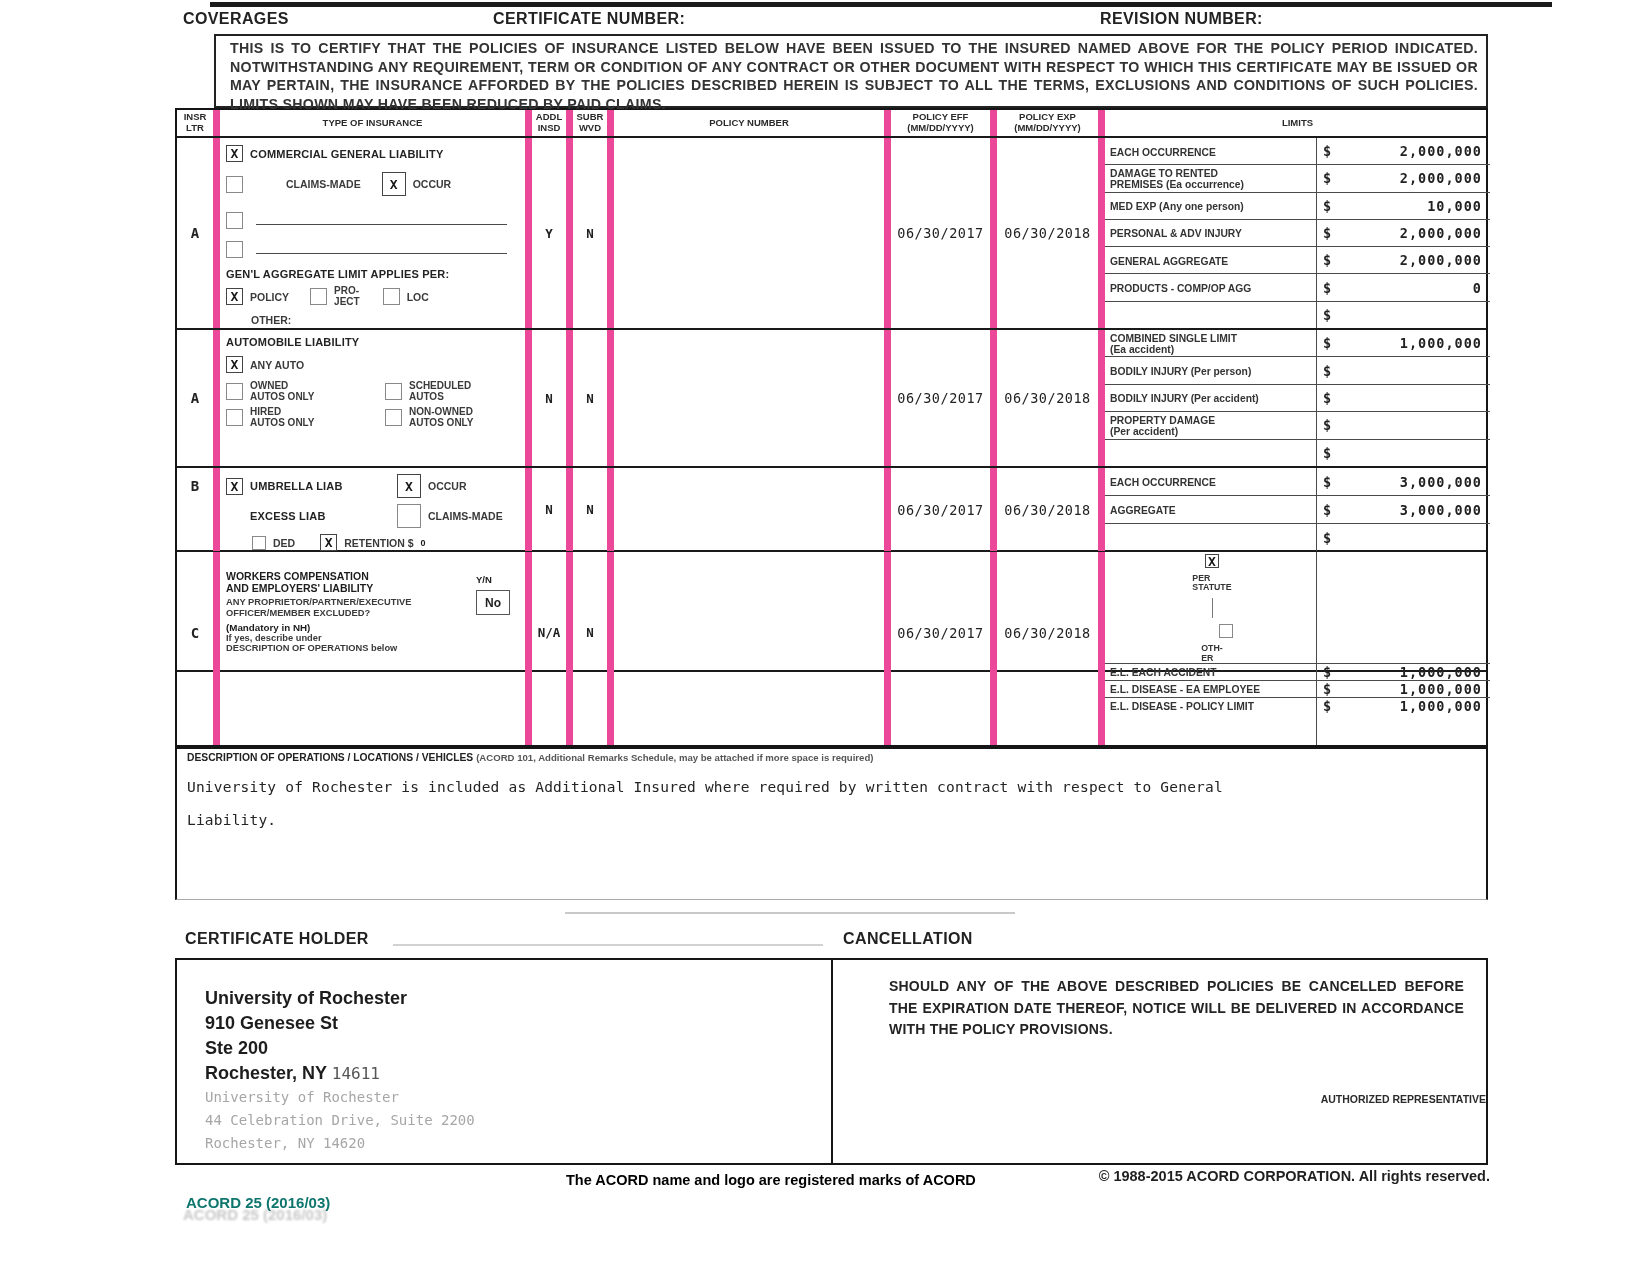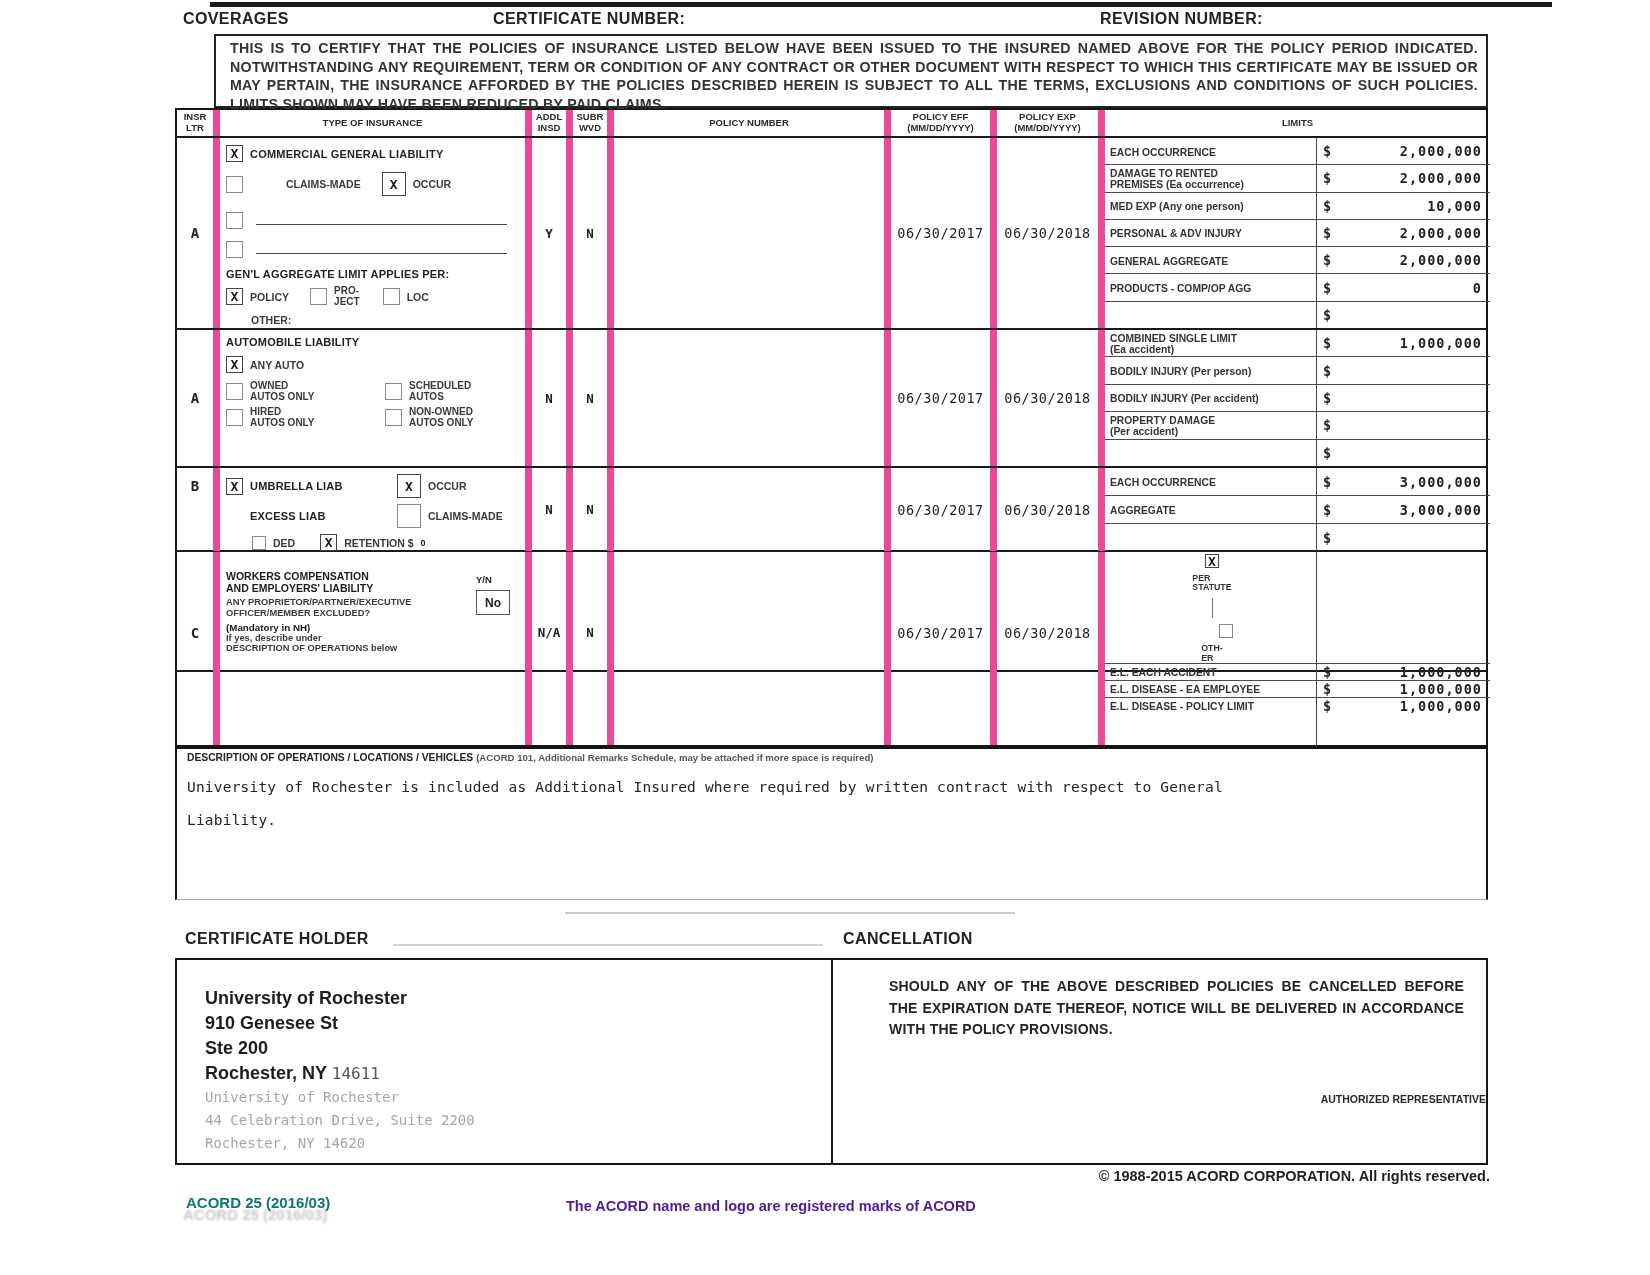--- a/index.html
+++ b/index.html
@@ -84,21 +84,21 @@
   .h-faded { font:14px "DejaVu Sans Mono", monospace; color:#a6a6a6; line-height:23px; filter:blur(.4px); }
   .cancelbox { flex:1; border:2.5px solid #161616; border-left:none; display:flex; flex-direction:column;align-items:flex-end; }
   .c-text { height:126px; padding:16px 22px 0 16px; }
   .c-text p { font-size:14px; font-weight:bold; color:#242424; line-height:1.55; text-align:justify; max-width:575px; letter-spacing:.2px; }
   .c-div { border-top:2px solid #1a1a1a; }
   .c-auth { padding:5px 0 0 10px; font-size:10.5px; font-weight:bold; color:#2a2a2a; }
 
   .copyright { position:absolute; right:160px; top:1168px; font-size:14.5px; font-weight:bold; color:#1f1f1f; }
   .formnum { position:absolute; left:186px; top:1194px; font-size:15px; font-weight:bold; color:#0f766e; }
   .formnum-ghost { position:absolute; left:183px; top:1206px; font-size:15px; font-weight:bold; color:#222; opacity:.25; filter:blur(1px); }
-  .trademark { position:absolute; left:566px; top:1198px; font-size:14.5px; font-weight:bold; color:#4c1d95; }
+  .trademark { position:absolute; left:566px; top:1172px; font-size:14.5px; font-weight:bold; color:#000000; }
 </style>
 </head>
 <body>
 
 <div class="page">
   <div class="topline"></div>
 
   <div class="form">
 
     <div class="titles-row">

